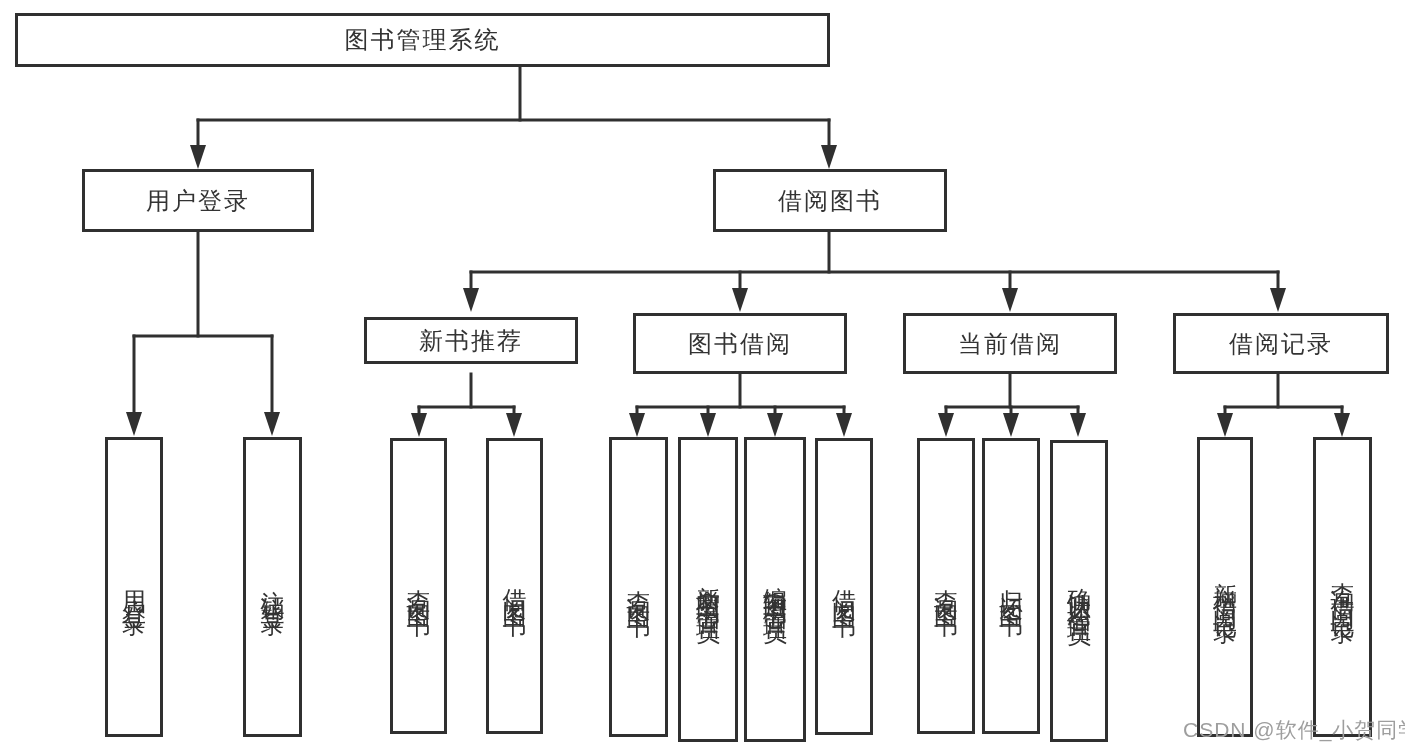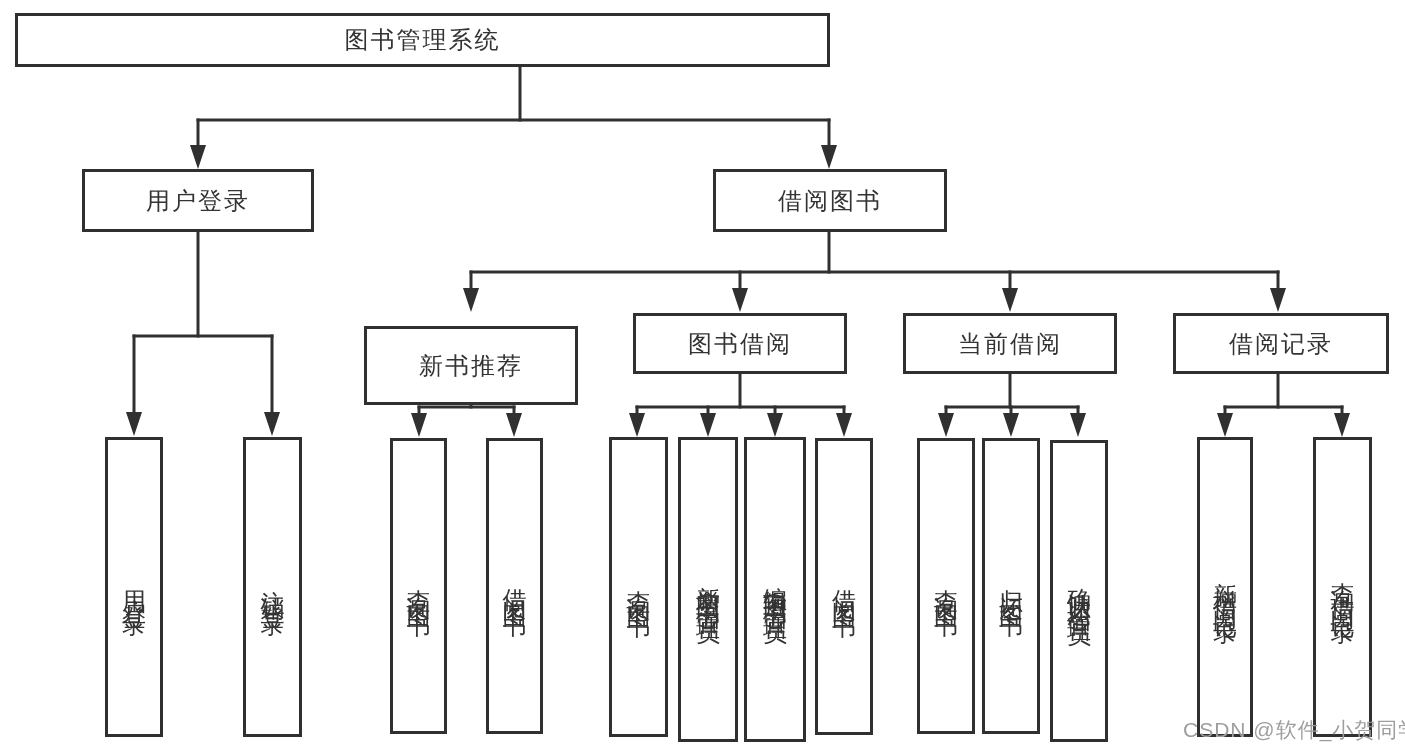--- a/index.html
+++ b/index.html
@@ -123,21 +123,21 @@
     <span class="lbl">图书管理系统</span>
   </div>
 
   <div class="node" style="left:82px;top:169px;width:232px;height:63px;">
     <span class="lbl">用户登录</span>
   </div>
   <div class="node" style="left:713px;top:169px;width:234px;height:63px;">
     <span class="lbl">借阅图书</span>
   </div>
 
-  <div class="node" style="left:364px;top:326px;width:214px;height:79px;">
+  <div class="node" style="left:364px;top:317px;width:214px;height:47px;">
     <span class="lbl">新书推荐</span>
   </div>
   <div class="node" style="left:903px;top:313px;width:214px;height:61px;">
     <span class="lbl">当前借阅</span>
   </div>
   <div class="node" style="left:633px;top:313px;width:214px;height:61px;">
     <span class="lbl">图书借阅</span>
   </div>
   <div class="node" style="left:1173px;top:313px;width:216px;height:61px;">
     <span class="lbl">借阅记录</span>

